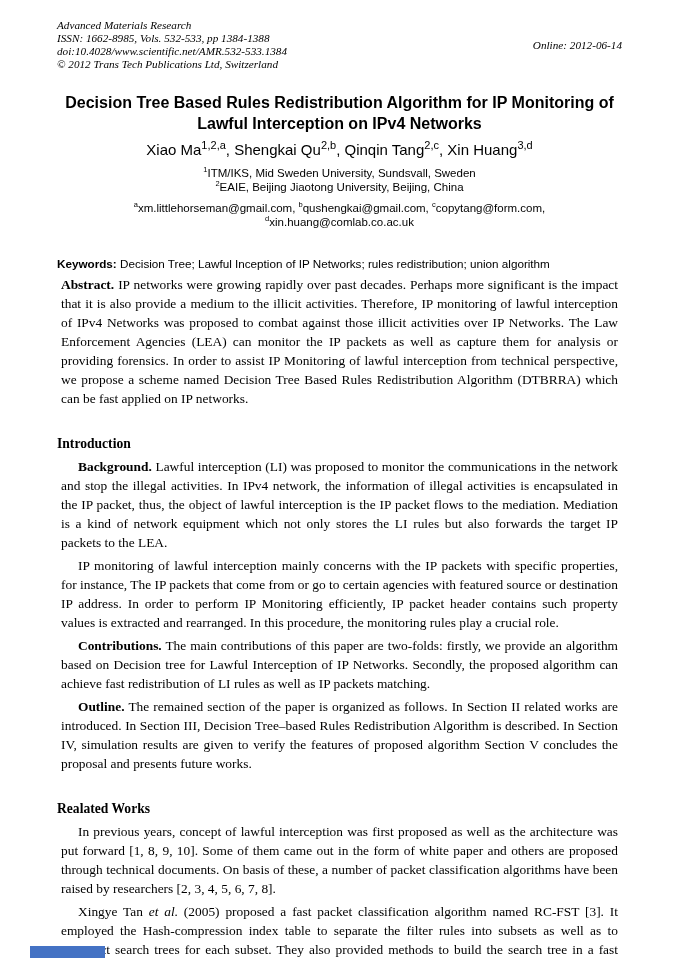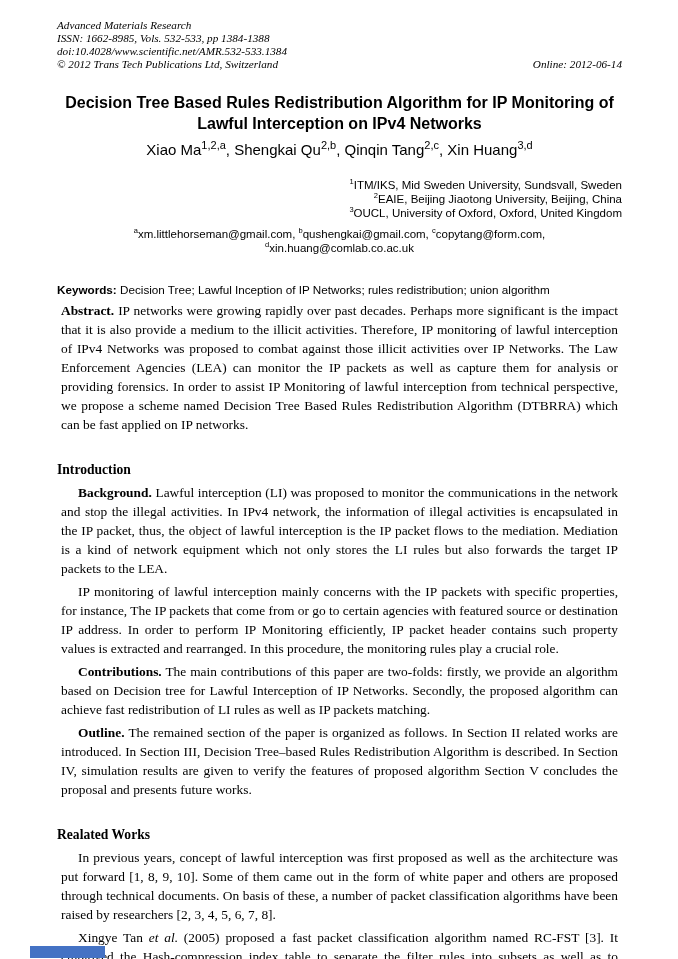--- a/index.html
+++ b/index.html
@@ -12,21 +12,21 @@
     overflow: hidden;
   }
   .content {
     position: absolute;
     left: 57px; right: 56px; top: 19px;
   }
   
   .header-row {
     display: flex;
     justify-content: space-between;
-    align-items: flex-end;
+    align-items: center;
     font-family: "Liberation Serif", "DejaVu Serif", serif;
     font-style: italic;
     font-size: 11.2px;
     line-height: 13px;
   }
   .header-left div { white-space: nowrap; }
   .header-right { white-space: nowrap; }
 
   
   .paper-title {
@@ -39,22 +39,22 @@
   }
   .author-line {
     margin-top: 6px;
     text-align: center;
     font-family: "Liberation Sans", "DejaVu Sans", sans-serif;
     font-size: 15px;
     line-height: 20px;
   }
   .author-line sup { font-size: 11px; vertical-align: super; line-height: 0; }
   .affiliations {
-    margin-top: 18px;
-    text-align: right;
+    margin-top: 6px;
+    text-align: center;
     font-family: "Liberation Sans", "DejaVu Sans", sans-serif;
     font-size: 11.5px;
     line-height: 14px;
   }
   .affiliations sup, .emails sup { font-size: 7.5px; vertical-align: super; line-height: 0; }
   .emails {
     margin-top: 7px;
     text-align: center;
     font-family: "Liberation Sans", "DejaVu Sans", sans-serif;
     font-size: 11.5px;
@@ -117,21 +117,20 @@
   <div class="paper-title">
     <div>Decision Tree Based Rules Redistribution Algorithm for IP Monitoring of</div>
     <div>Lawful Interception on IPv4 Networks</div>
   </div>
 
   <div class="author-line"><span><span>Xiao Ma</span><sup>1,2,a</sup></span><span><span>, Shengkai Qu</span><sup>2,b</sup></span><span><span>, Qinqin Tang</span><sup>2,c</sup></span><span><span>, Xin Huang</span><sup>3,d</sup></span></div>
 
   <div class="affiliations">
     <div><sup>1</sup><span>ITM/IKS, Mid Sweden University, Sundsvall, Sweden</span></div>
     <div><sup>2</sup><span>EAIE, Beijing Jiaotong University, Beijing, China</span></div>
-    <div><sup>3</sup><span>OUCL, University of Oxford, Oxford, United Kingdom</span></div>
   </div>
 
   <div class="emails">
     <div><span><sup>a</sup><span>xm.littlehorseman@gmail.com,</span></span>
       <span><sup>b</sup><span>qushengkai@gmail.com,</span></span>
       <span><sup>c</sup><span>copytang@form.com,</span></span></div>
     <div><span><sup>d</sup><span>xin.huang@comlab.co.ac.uk</span></span></div>
   </div>
 
   <div class="keywords"><b>Keywords:</b><span> Decision Tree; Lawful Inception of IP Networks; rules redistribution; union algorithm</span></div>

